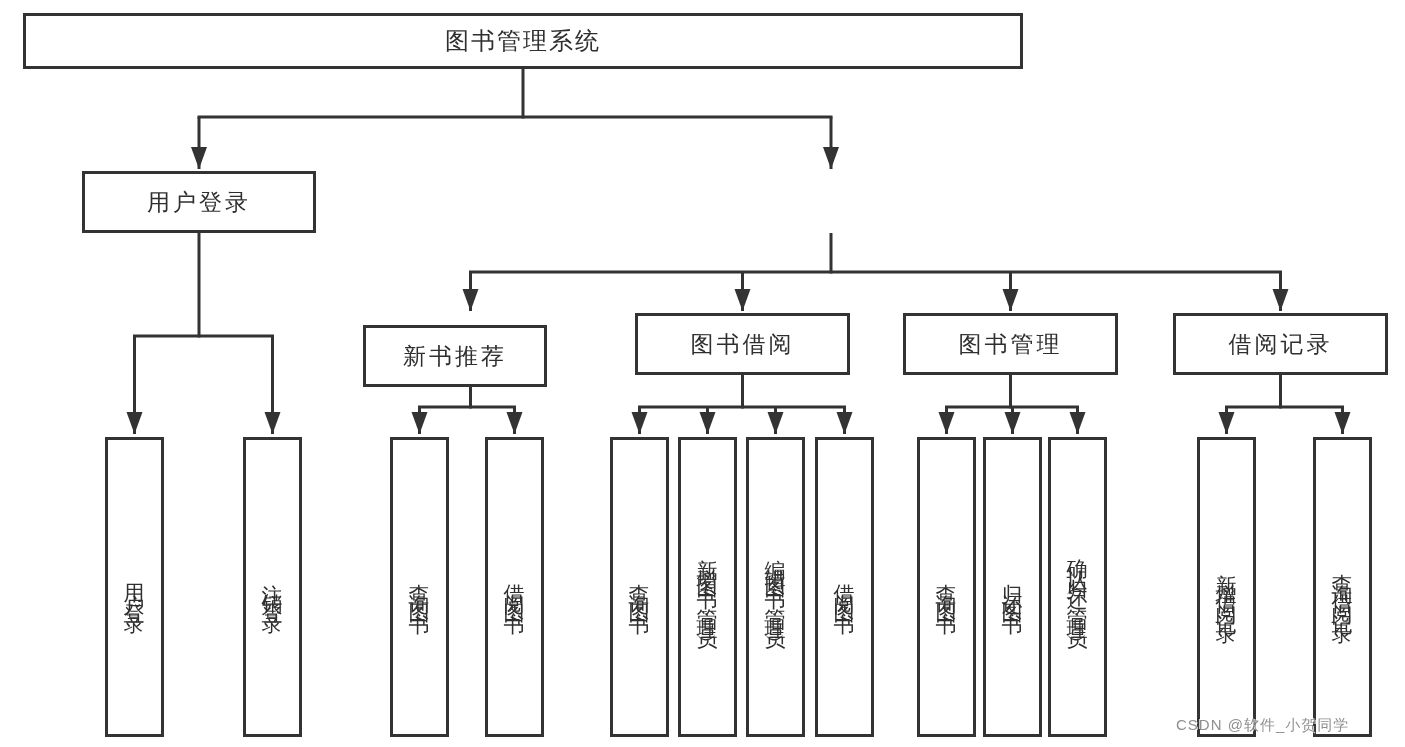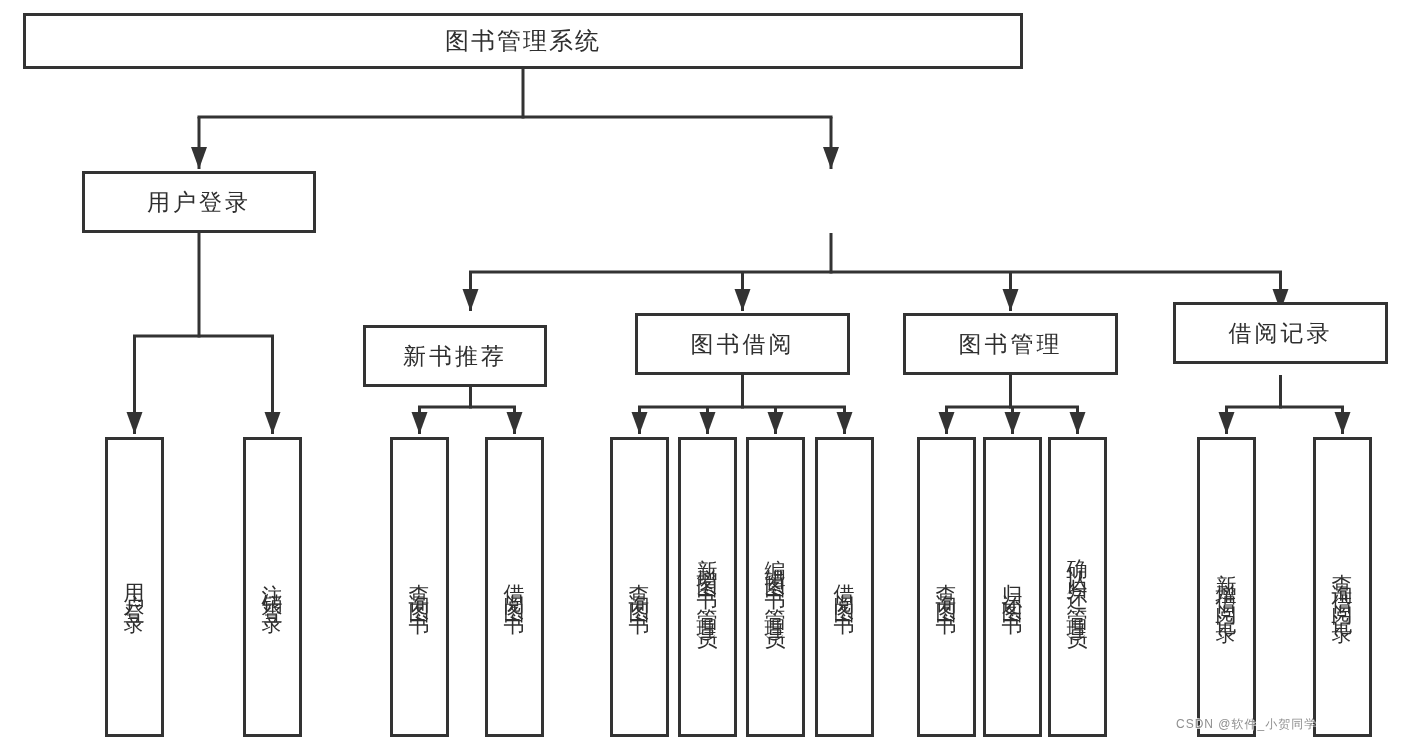--- a/index.html
+++ b/index.html
@@ -26,21 +26,21 @@
   .v{
     writing-mode:vertical-rl;
     text-orientation:mixed;
     font-size:21px;
     letter-spacing:10px;
     line-height:1;
   }
   .watermark{
     position:absolute;
     left:1176px;top:716px;
-    font-size:12px;
+    font-size:15px;
     letter-spacing:1px;
     color:#8f8f8f;
     white-space:nowrap;
     z-index:5;
     text-shadow:1px 1px 0 rgba(255,255,255,0.75), -1px -1px 0 rgba(255,255,255,0.75);
   }
 </style>
 </head>
 <body>
 
@@ -96,21 +96,21 @@
     </g>
   </svg>
 
   <div class="box h root-box" style="left:23px;top:13px;width:1000px;height:56px;">图书管理系统</div>
 
   <div class="box h" style="left:82px;top:171px;width:234px;height:62px;">用户登录</div>
 
   <div class="box h" style="left:363px;top:313px;width:184px;height:62px;margin-top:12px;">新书推荐</div>
   <div class="box h" style="left:635px;top:313px;width:215px;height:62px;text-align:right;">图书借阅</div>
   <div class="box h" style="left:903px;top:313px;width:215px;height:62px;">图书管理</div>
-  <div class="box h" style="left:1173px;top:302px;width:215px;height:62px;">借阅记录</div>
+  <div class="box h" style="left:1173px;top:313px;width:215px;height:62px;">借阅记录</div>
 
   <div class="box v" style="left:105px;top:437px;width:59px;height:300px;">用户登录</div>
   <div class="box v" style="left:243px;top:437px;width:59px;height:300px;">注销登录</div>
 
   <div class="box v" style="left:390px;top:437px;width:59px;height:300px;">查询图书</div>
   <div class="box v" style="left:485px;top:437px;width:59px;height:300px;">借阅图书</div>
 
   <div class="box v" style="left:610px;top:437px;width:59px;height:300px;">查询图书</div>
   <div class="box v" style="left:678px;top:437px;width:59px;height:300px;">新增图书（管理员）</div>
   <div class="box v" style="left:746px;top:437px;width:59px;height:300px;">编辑图书（管理员）</div>

